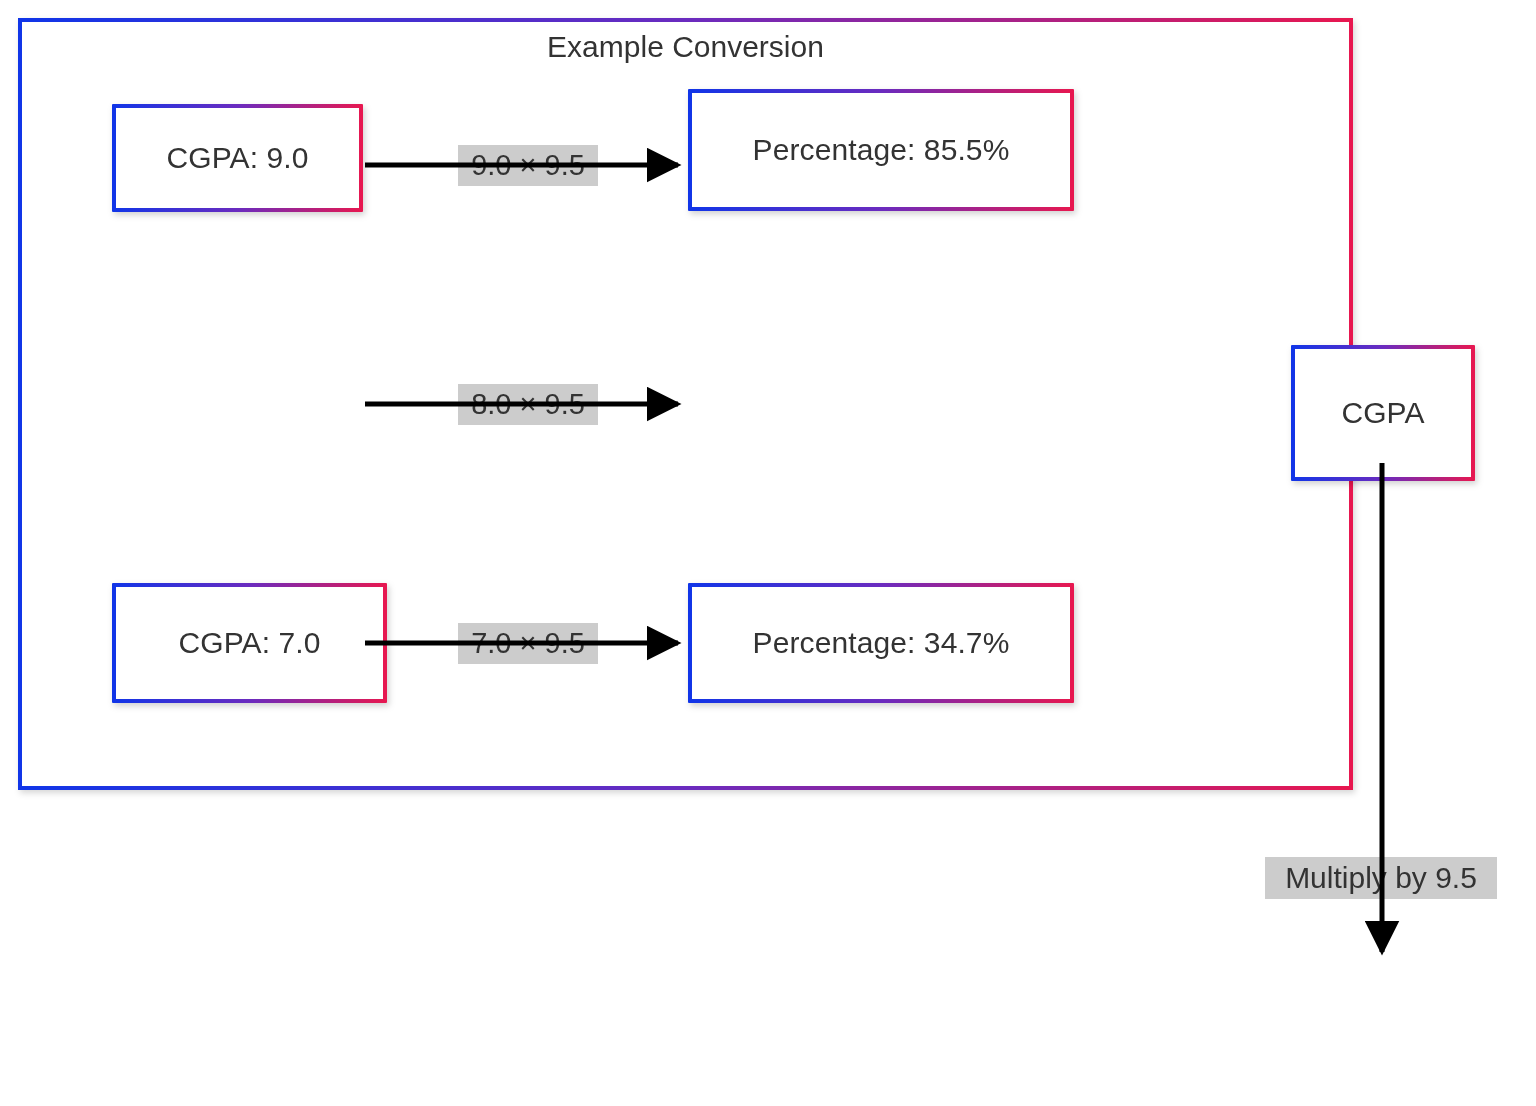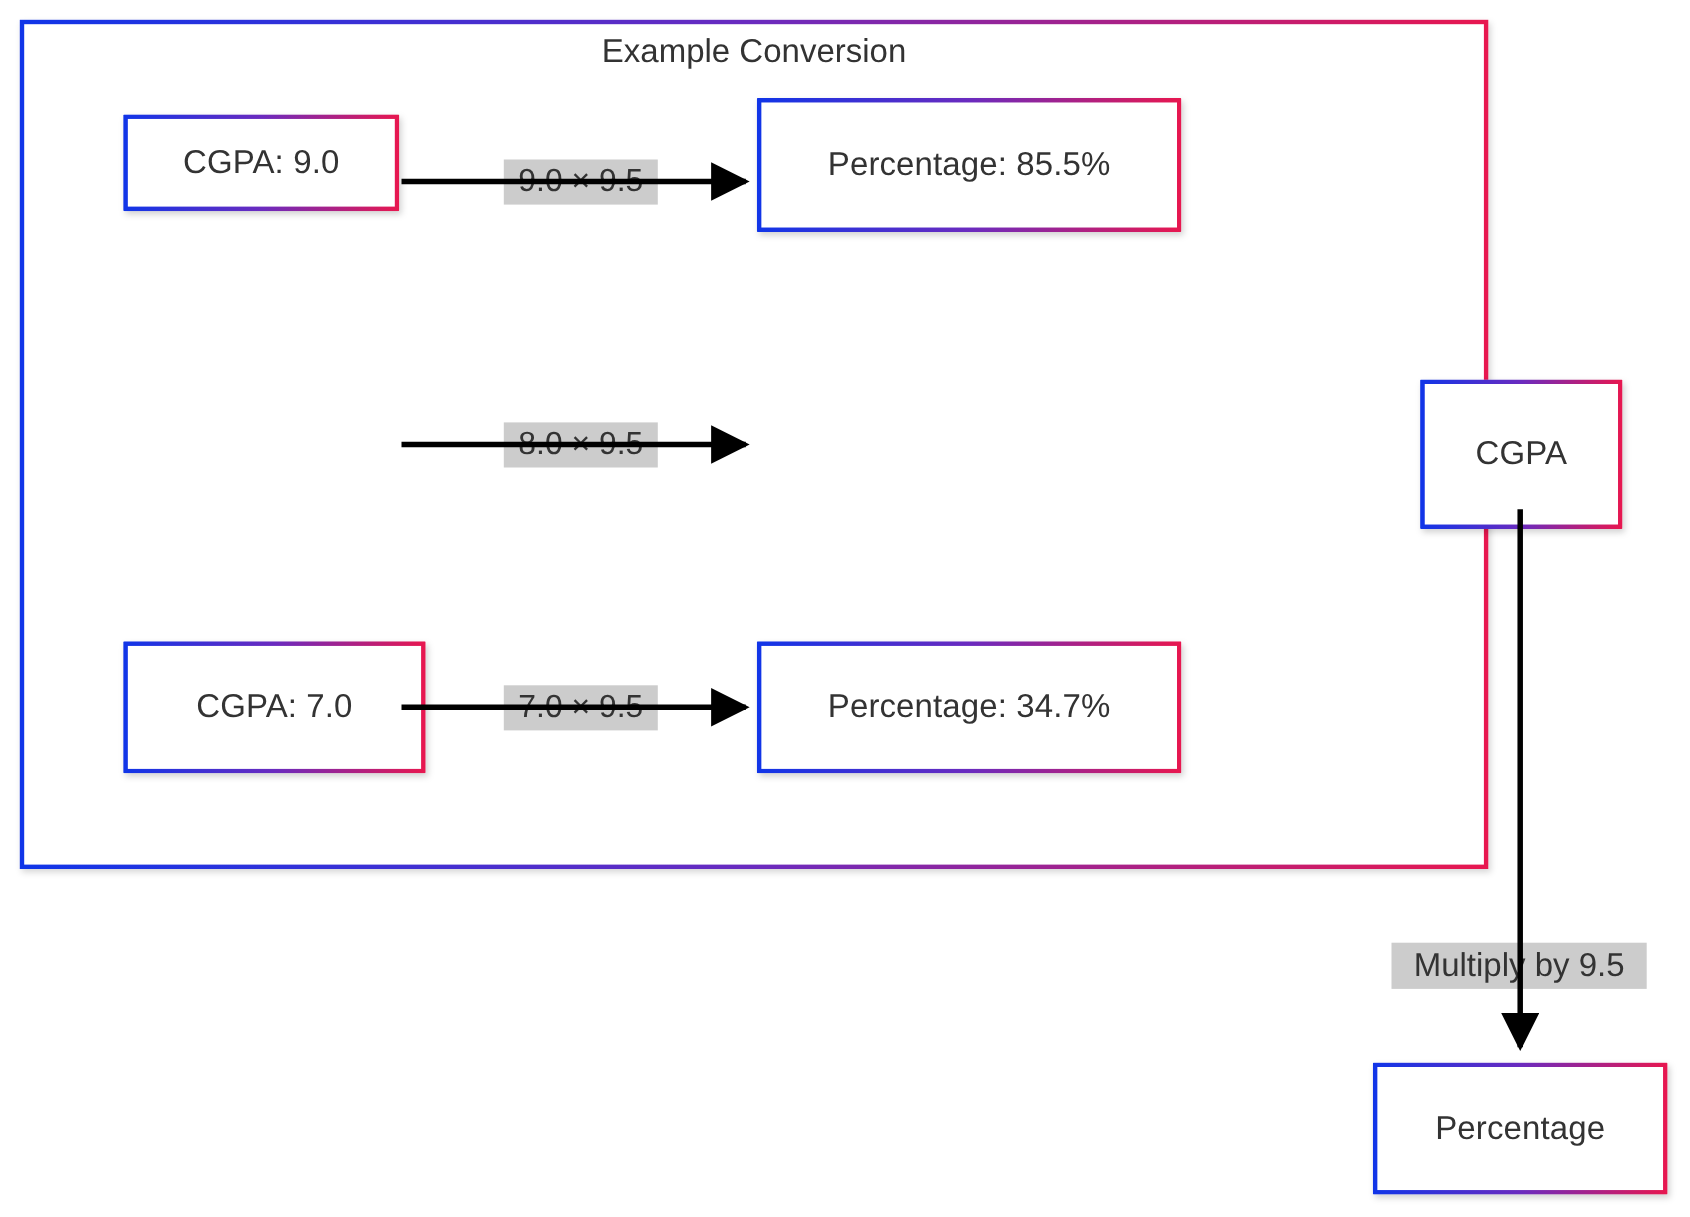--- a/index.html
+++ b/index.html
@@ -101,21 +101,21 @@
 </style>
 </head>
 <body>
 
 <div id="canvas">
 
   <div id="subgraph-container">
     <div id="subgraph-title">Example Conversion</div>
   </div>
 
-  <div class="node" style="left:112px; top:104px; width:251px; height:88px;">
+  <div class="node" style="left:112px; top:104px; width:251px; height:108px;">
     <span class="node-label">CGPA: 9.0</span>
   </div>
 
   <div class="node" style="left:688px; top:89px; width:386px; height:122px;">
     <span class="node-label">Percentage: 85.5%</span>
   </div>
 
   <div class="edge-label" style="left:458px; top:145px; width:140px;">9.0 × 9.5</div>
 
 
@@ -131,23 +131,20 @@
   </div>
 
   <div class="edge-label" style="left:458px; top:623px; width:140px;">7.0 × 9.5</div>
 
   <div class="node" style="left:1291px; top:345px; width:184px; height:136px;">
     <span class="node-label">CGPA</span>
   </div>
 
   <div class="edge-label" style="left:1265px; top:857px; width:232px; font-size:30px;">Multiply by 9.5</div>
 
-  <div class="node" style="left:1248px; top:966px; width:268px; height:120px;">
-    <span class="node-label">Percentage</span>
-  </div>
 
   <svg id="edges" viewBox="0 0 1536 1106">
     <defs>
       <marker id="arrowR" viewBox="0 0 10 10" refX="9" refY="5" markerWidth="7" markerHeight="7" orient="auto-start-reverse">
         <path d="M 0 0 L 10 5 L 0 10 z" fill="#000000"></path>
       </marker>
       <marker id="arrowD" viewBox="0 0 10 10" refX="9" refY="5" markerWidth="7" markerHeight="7" orient="auto-start-reverse">
         <path d="M 0 0 L 10 5 L 0 10 z" fill="#000000"></path>
       </marker>
     </defs>

